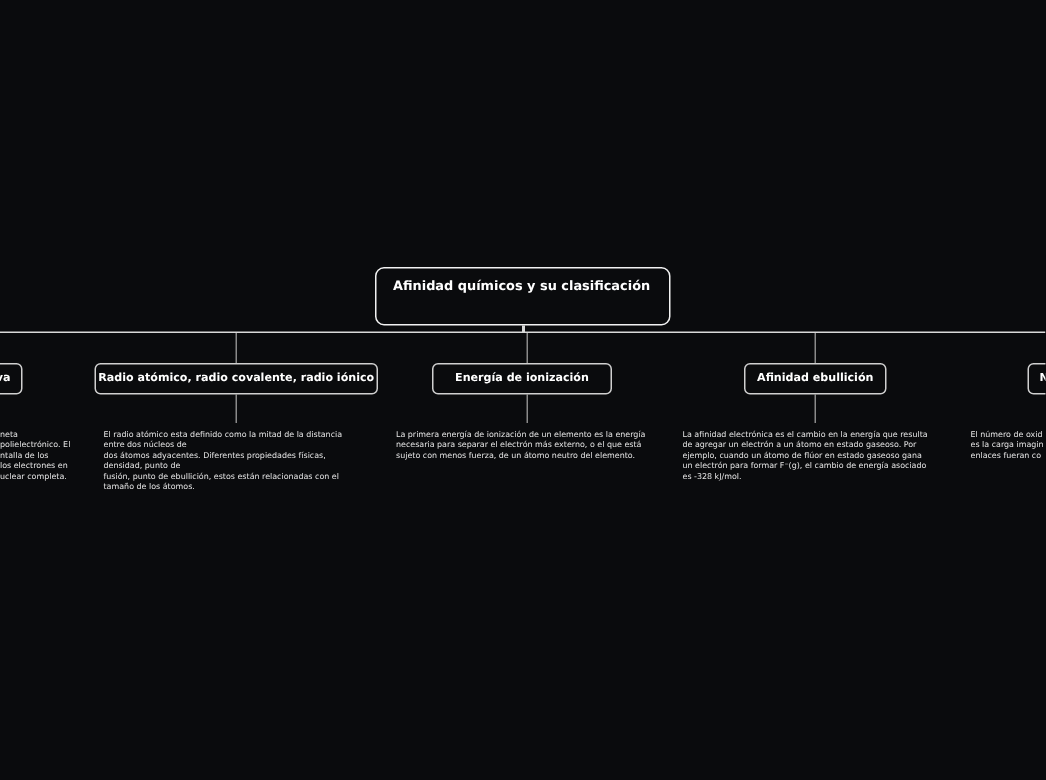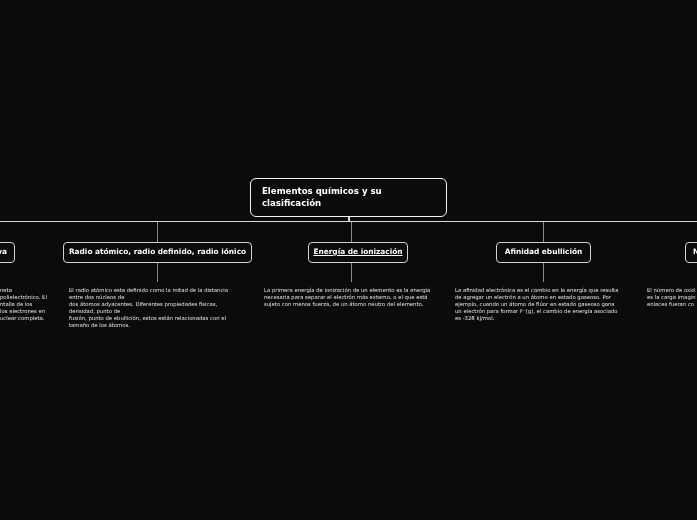--- a/index.html
+++ b/index.html
@@ -75,43 +75,43 @@
 
   <div class="line gray" style="left:157px; top:222px; width:1px; height:20px;"></div>
   <div class="line gray" style="left:351px; top:222px; width:1px; height:20px;"></div>
   <div class="line gray" style="left:543px; top:222px; width:1px; height:20px;"></div>
 
   <div class="line gray" style="left:157px; top:263px; width:1px; height:19px;"></div>
   <div class="line gray" style="left:351px; top:263px; width:1px; height:19px;"></div>
   <div class="line gray" style="left:543px; top:263px; width:1px; height:19px;"></div>
 
   <div class="root">
-    <span>Elementos químicos y su clasificación</span>
+    <span>Afinidad químicos y su clasificación</span>
   </div>
 
   <div class="topic" style="left:-40px; width:55px; text-align:right; padding-right:7px;">
     <span>va</span>
   </div>
   <div class="desc" style="left:0px; width:60px;">neta
 polielectrónico. El
 ntalla de los
 los electrones en
 uclear completa.</div>
 
   <div class="topic" style="left:63px; width:189px;">
-    <span>Radio atómico, radio definido, radio iónico</span>
+    <span>Radio atómico, radio covalente, radio iónico</span>
   </div>
   <div class="desc" style="left:69px; width:180px;">El radio atómico esta definido como la mitad de la distancia
 entre dos núcleos de
 dos átomos adyacentes. Diferentes propiedades físicas,
 densidad, punto de
 fusión, punto de ebullición, estos están relacionadas con el
 tamaño de los átomos.</div>
 
-  <div class="topic" style="left:308px; width:100px;text-decoration:underline;">
+  <div class="topic" style="left:288px; width:120px;">
     <span>Energía de ionización</span>
   </div>
   <div class="desc" style="left:264px; width:180px;">La primera energía de ionización de un elemento es la energía
 necesaria para separar el electrón más externo, o el que está
 sujeto con menos fuerza, de un átomo neutro del elemento.</div>
 
   <div class="topic" style="left:496px; width:95px;">
     <span>Afinidad ebullición</span>
   </div>
   <div class="desc" style="left:455px; width:180px;">La afinidad electrónica es el cambio en la energía que resulta

